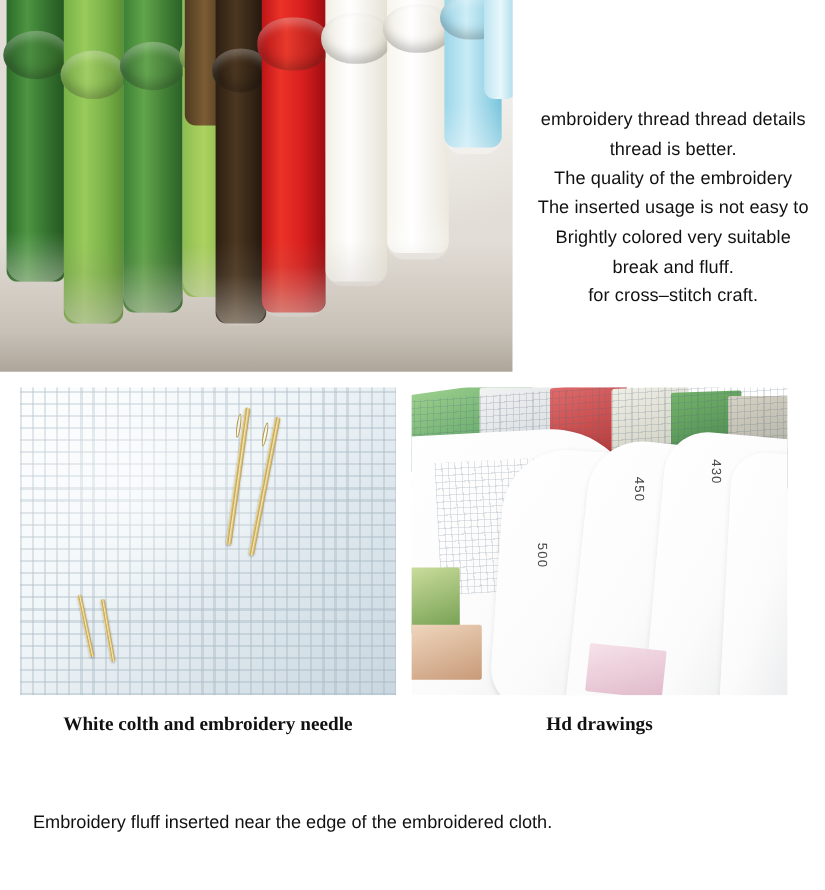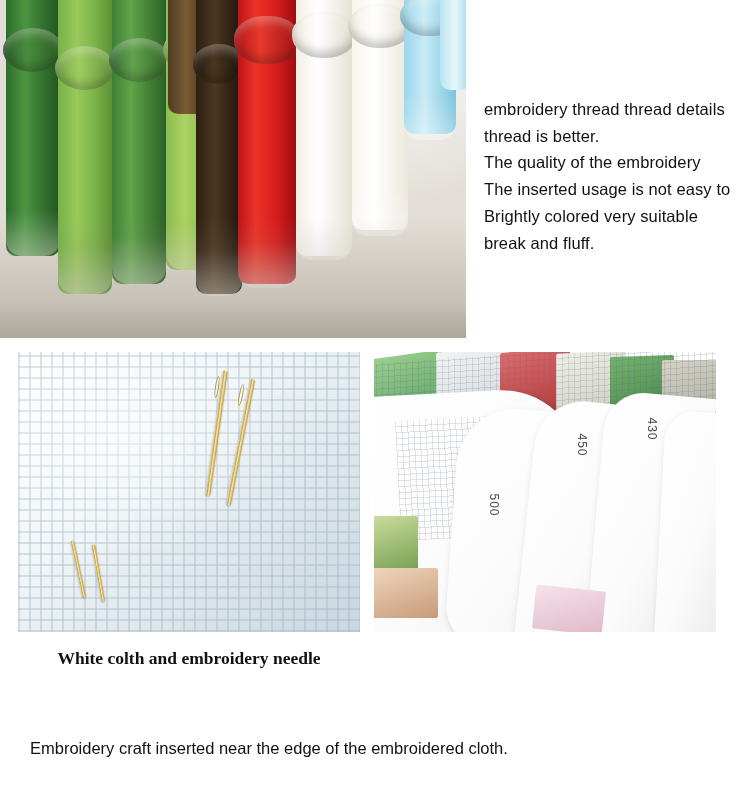--- a/index.html
+++ b/index.html
@@ -81,20 +81,21 @@
   }
 
   
   .thread-text {
     width: 284px;
     padding: 96px 10px 0 18px;
     font-size: 16.5px;
     line-height: 1.62;
     color: #111;
     letter-spacing: 0.1px;
+    text-align: center;
   }
   .thread-text p { margin: 0; }
 
   
   .mid-section {
     position: relative;
     width: 750px;
     height: 345px;
     padding: 12px 18px 0 18px;
     display: flex;
@@ -251,20 +252,21 @@
     <div class="shadowband"></div>
   </div>
 
   <div class="thread-text">
     <p>embroidery thread thread details</p>
     <p>thread is better.</p>
     <p>The quality of the embroidery</p>
     <p>The inserted usage is not easy to</p>
     <p>Brightly colored very suitable</p>
     <p> break and fluff.</p>
+    <p>for cross–stitch craft.</p>
   </div>
 </div>
 
 <div class="mid-section">
 
   <div class="panel panel-left">
     <div class="photo">
       <div class="cloth"></div>
       <div class="cloth-shade"></div>
 
@@ -301,18 +303,19 @@
 
         <div class="page-num" style="left:108px;top:146px;transform:rotate(90deg);">500</div>
         <div class="page-num" style="left:196px;top:86px;transform:rotate(90deg);">450</div>
         <div class="page-num" style="left:266px;top:70px;transform:rotate(90deg);">430</div>
 
         <div class="chart-strip" style="left:-12px;top:164px;width:56px;height:60px;background:linear-gradient(160deg,#cfe0a0,#6f9b4d);"></div>
         <div class="chart-strip" style="left:-8px;top:216px;width:72px;height:50px;background:linear-gradient(160deg,#f0d8c0,#c89a78);"></div>
         <div class="chart-strip" style="left:160px;top:236px;width:70px;height:44px;background:linear-gradient(160deg,#f6e2ea,#e0b9c9);transform:rotate(6deg);"></div>
       </div>
     </div>
+    <div class="caption">Hd drawings</div>
   </div>
 </div>
 
 <div class="bottom-text">
-  <p>Embroidery craft inserted near the edge of the embroidered cloth.</p>
+  <p>Embroidery fluff inserted near the edge of the embroidered cloth.</p>
 </div>
 
 </body></html>

